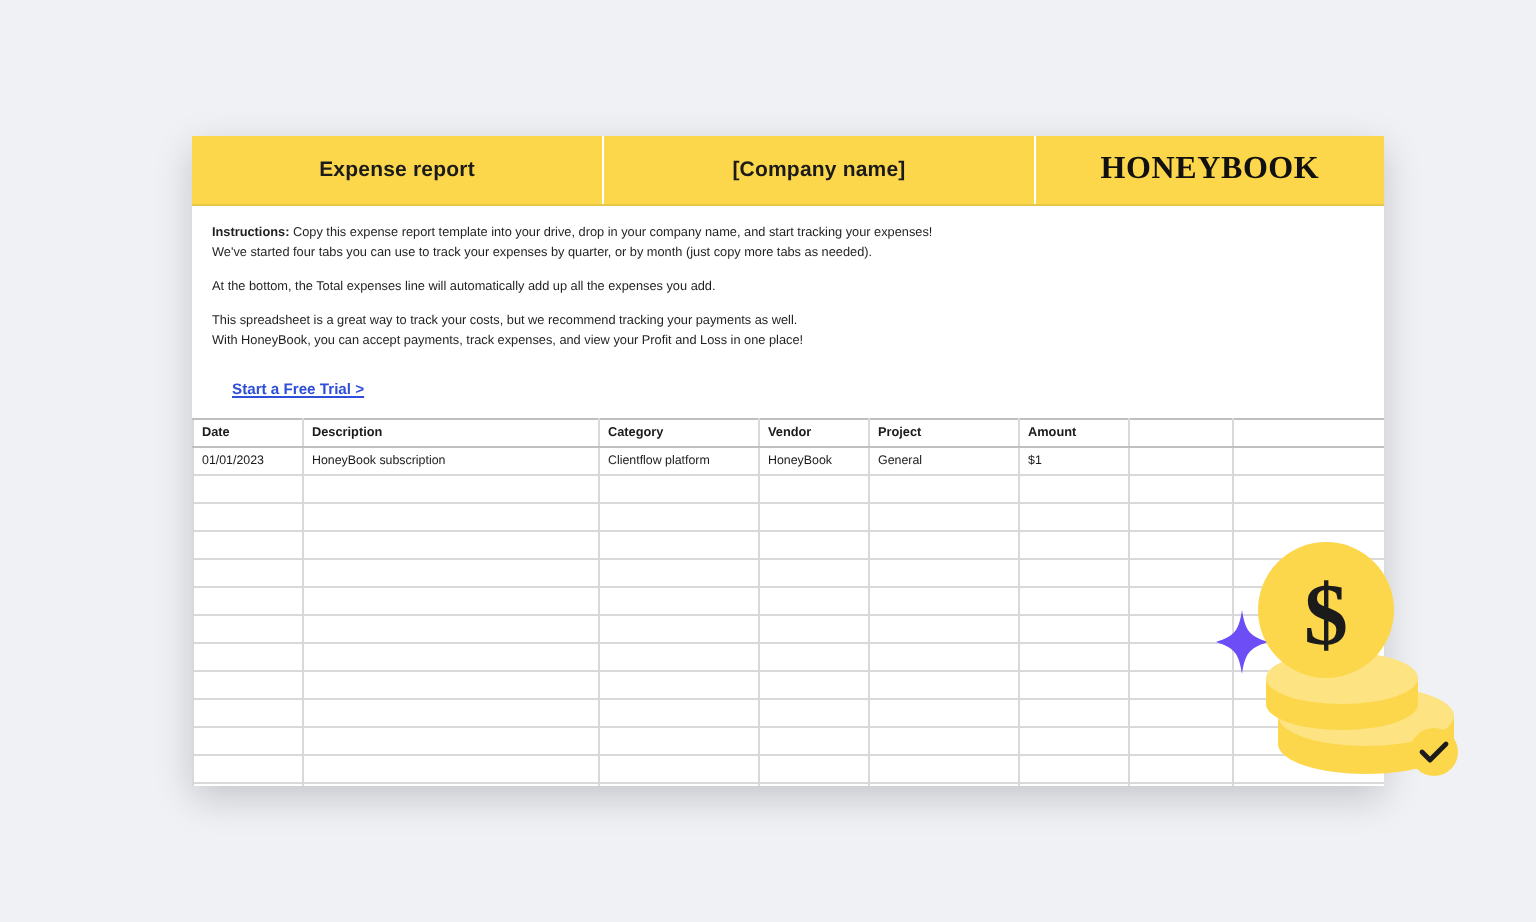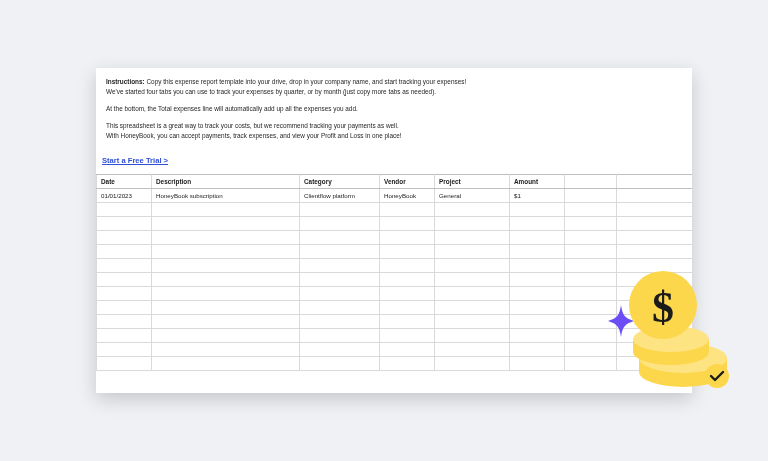--- a/index.html
+++ b/index.html
@@ -66,21 +66,21 @@
   .trial-link {
     display: inline-block;
     margin-top: 2px;
     margin-left: 0;
     font-size: 7.6px;
     font-weight: bold;
     color: #2f4fd8;
     text-decoration: underline;
     cursor: pointer;
   }
-  .link-wrap { padding: 2px 10px 7px 6px; }
+  .link-wrap { padding: 2px 10px 7px 20px; }
 
   
   table.grid {
     width: 100%;
     border-collapse: collapse;
     table-layout: fixed;
     font-size: 6.2px;
     color: #1b1b1b;
   }
   table.grid col.c-date { width: 55px; }
@@ -128,20 +128,27 @@
     top: 305px;
     width: 26px;
     height: 32px;
   }
 </style>
 </head>
 <body>
 
 <div class="sheet">
 
+  <div class="header-band">
+    <div class="header-cell c1">Expense report</div>
+    <div class="header-cell c2">[Company name]</div>
+    <div class="header-cell c3">
+      <span class="logo-text">HONEYBOOK</span>
+    </div>
+  </div>
 
   <div class="instructions">
     <p>
       <span class="ins-label">Instructions:</span><span> Copy this expense report template into your drive, drop in your company name, and start tracking your expenses!</span><br>
       <span>We've started four tabs you can use to track your expenses by quarter, or by month (just copy more tabs as needed).</span>
     </p>
     <p>
       <span>At the bottom, the Total expenses line will automatically add up all the expenses you add.</span>
     </p>
     <p>

